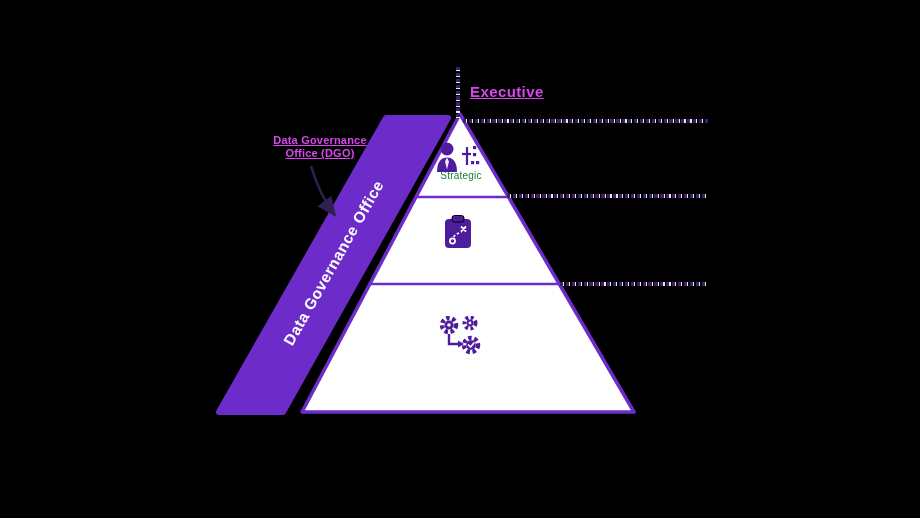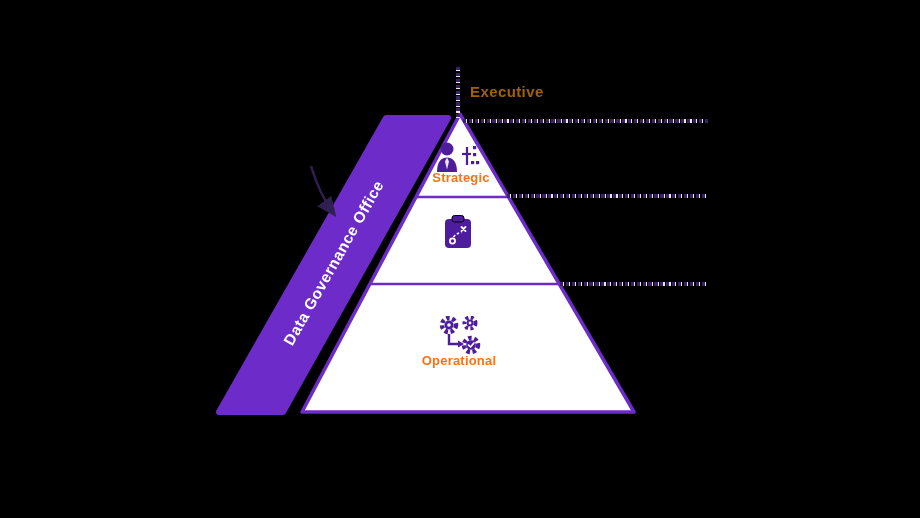--- a/index.html
+++ b/index.html
@@ -15,27 +15,27 @@
   .dotted-h{position:absolute;height:4px;
     background:repeating-linear-gradient(90deg,#3b2363 0 3.2px,#ece5f6 3.2px 4.3px,transparent 4.3px 5.9px);}
   .dotted-v{position:absolute;width:4px;
     background:repeating-linear-gradient(180deg,#3b2363 0 3.2px,#ece5f6 3.2px 4.3px,transparent 4.3px 5.9px);}
   #leader-exec-v{left:456px;top:67px;height:52px;}
   #leader-strategic{left:463px;top:119px;width:245px;}
   #leader-tactical{left:507px;top:194px;width:201px;}
   #leader-operational{left:560px;top:282px;width:146px;}
 
   
-  .dark-lbl{position:absolute;color:#a16207;font-weight:bold;}
+  .dark-lbl{position:absolute;color:#d946ef;font-weight:bold;text-decoration:underline;}
   #executive-label{left:470px;top:83px;font-size:15px;letter-spacing:.4px;}
   #dgo-callout{left:248px;top:134px;width:144px;text-align:center;font-size:11px;line-height:13px;letter-spacing:.2px;}
   #bottom-caption{left:380px;top:430px;width:168px;text-align:center;font-size:12.5px;letter-spacing:.2px;}
 
   
-  .level-label{position:absolute;width:164px;text-align:center;color:#f97316;font-weight:bold;font-size:13px;letter-spacing:.2px;}
+  .level-label{position:absolute;width:164px;text-align:center;color:#15803d;font-weight:normal;font-size:10px;letter-spacing:.2px;}
   #label-strategic{left:379px;top:170px;}
   #label-tactical{left:377px;top:245px;}
   #label-operational{left:377px;top:353px;}
 
   
   #band-label{position:absolute;left:164px;top:254px;width:340px;text-align:center;
     color:#ffffff;font-weight:bold;font-size:15.5px;letter-spacing:.5px;
     transform:rotate(-60.5deg);}
 
   .icon{position:absolute;}
@@ -65,26 +65,29 @@
     <path d="M 311 166 C 317 186 325 202 334 214" fill="none" stroke="#2e2152" stroke-width="2.5" marker-end="url(#arrow-dark)"></path>
   </svg>
 
   <div class="dotted-v" id="leader-exec-v"></div>
   <div class="dotted-h" id="leader-strategic"></div>
   <div class="dotted-h" id="leader-tactical"></div>
   <div class="dotted-h" id="leader-operational"></div>
 
   <div class="dark-lbl" id="executive-label">Executive</div>
 
+  <div class="dark-lbl" id="dgo-callout">
+    <span>Data Governance</span><br>
+    <span>Office (DGO)</span>
+  </div>
 
 
   <div id="band-label">Data Governance Office</div>
 
   <div class="level-label" id="label-strategic">Strategic</div>
-  <div class="level-label" id="label-operational">Operational</div>
 
   <svg class="icon" id="icon-strategic" width="44" height="30" viewBox="0 0 44 30">
     <circle cx="11" cy="7" r="6.5" fill="#4E1D9E"></circle>
     <path d="M1,30 C1,19.5 5.5,15.5 11,15.5 C16.5,15.5 21,19.5 21,30 Z" fill="#4E1D9E"></path>
     <path d="M11,15.5 l2,4 l-2,8 l-2,-8 Z" fill="#ffffff" opacity="0.9"></path>
     <path d="M26,12 h9" stroke="#4E1D9E" stroke-width="2.2"></path>
     <path d="M31,5 v18" stroke="#4E1D9E" stroke-width="2.2"></path>
     <rect x="37" y="4" width="3.2" height="3.2" fill="#4E1D9E"></rect>
     <rect x="37" y="11" width="3.2" height="3.2" fill="#4E1D9E"></rect>
     <rect x="35" y="19" width="3.2" height="3.2" fill="#4E1D9E"></rect>

